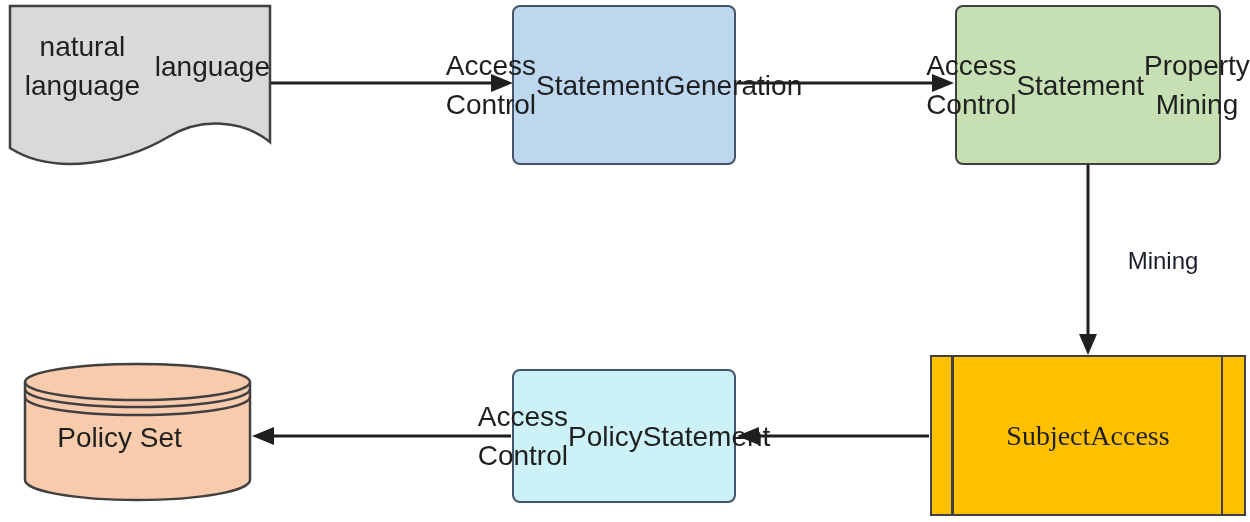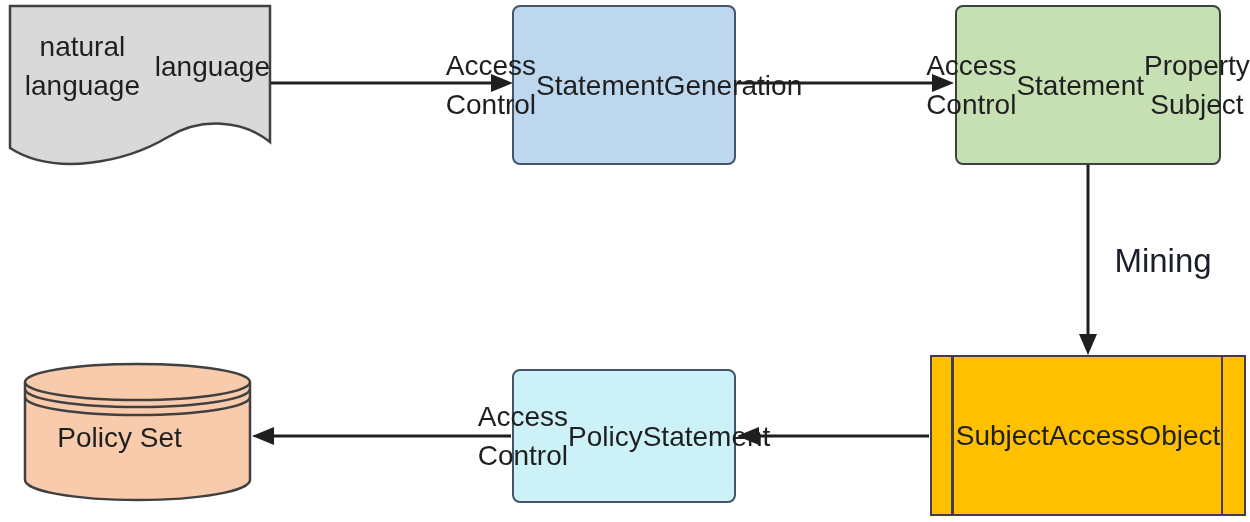--- a/index.html
+++ b/index.html
@@ -26,42 +26,42 @@
     color: #1f1f1f;
     font-size: 28px;
     line-height: 39px;
   }
   .box { border: 2.5px solid #404040; }
   .rounded { border-radius: 8px; }
   .label-line { display: block; }
 
   .node-extraction { left: 512px; top: 5px;   width: 224px; height: 160px; }
   .node-property   { left: 955px; top: 5px;   width: 266px; height: 160px; }
-  .node-sao        { left: 930px; top: 355px; width: 316px; height: 161px; }
+  .node-sao        { left: 930px; top: 355px; width: 316px; height: 161px; font-family: Liberation Serif, serif; }
   .node-generation { left: 512px; top: 369px; width: 224px; height: 134px; }
 
   .doc-label { left: 10px; top: 14px;  width: 260px; height: 104px; }
   .cyl-label { left: 25px; top: 382px; width: 189px; height: 110px; }
 
   .vline {
     position: absolute;
     top: 0;
     width: 2.5px;
     height: 100%;
   }
   .vline-left  { left: 19px; }
   .vline-right { right: 21px; }
 
   .edge-label {
     position: absolute;
     left: 1103px;
     top: 243px;
     width: 120px;
     text-align: center;
-    font-size: 33px;
+    font-size: 24px;
     line-height: 36px;
     color: #1a1f2b;
   }
 </style>
 </head>
 <body>
 
 <div class="canvas">
 
   <svg class="layer" width="1250" height="522" viewBox="0 0 1250 522">
@@ -106,29 +106,28 @@
 
   <div class="node box rounded node-extraction" style="background-color: rgb(189, 215, 238); border-color: rgb(68, 84, 106);">
     <span class="label-line">Access Control</span>
     <span class="label-line">Statement</span>
     <span class="label-line">Generation</span>
   </div>
 
   <div class="node box rounded node-property" style="background-color: rgb(198, 224, 180); border-color: rgb(64, 64, 64);">
     <span class="label-line">Access Control</span>
     <span class="label-line">Statement</span>
-    <span class="label-line">Property Subject</span>
+    <span class="label-line">Property Mining</span>
   </div>
 
   <div class="node box node-sao" style="background-color: rgb(255, 192, 0); border-color: rgb(64, 64, 64);">
     <div class="vline vline-left" style="background-color: rgb(64, 64, 64);"></div>
     <div class="vline vline-right" style="background-color: rgb(64, 64, 64);"></div>
     <span class="label-line">Subject</span>
     <span class="label-line">Access</span>
-    <span class="label-line">Object</span>
   </div>
 
   <div class="node box rounded node-generation" style="background-color: rgb(204, 242, 247); border-color: rgb(68, 84, 106);">
     <span class="label-line">Access Control</span>
     <span class="label-line">Policy</span>
     <span class="label-line">Statement</span>
   </div>
 
   <div class="node cyl-label">
     <span class="label-line">Policy Set</span>

